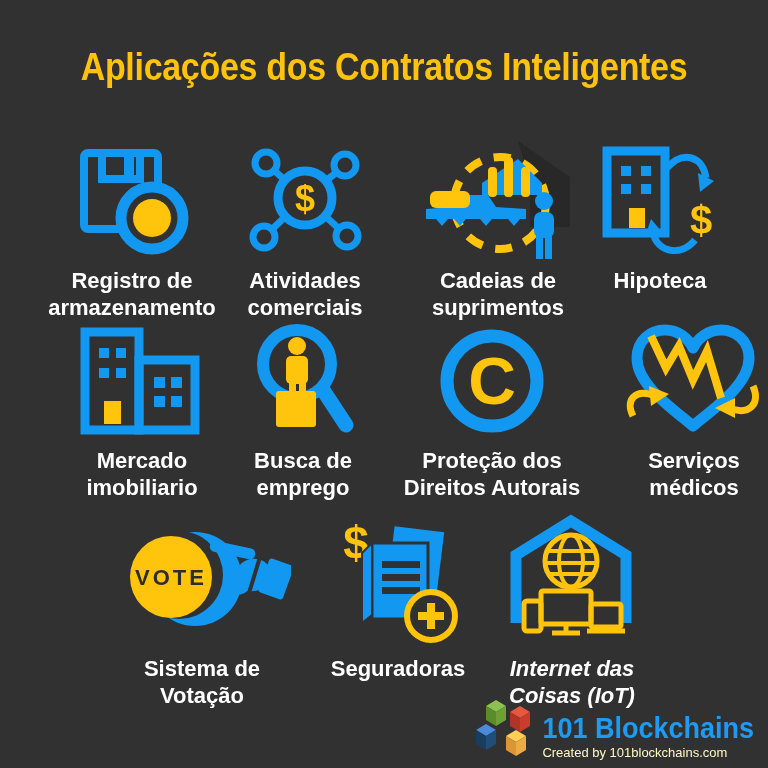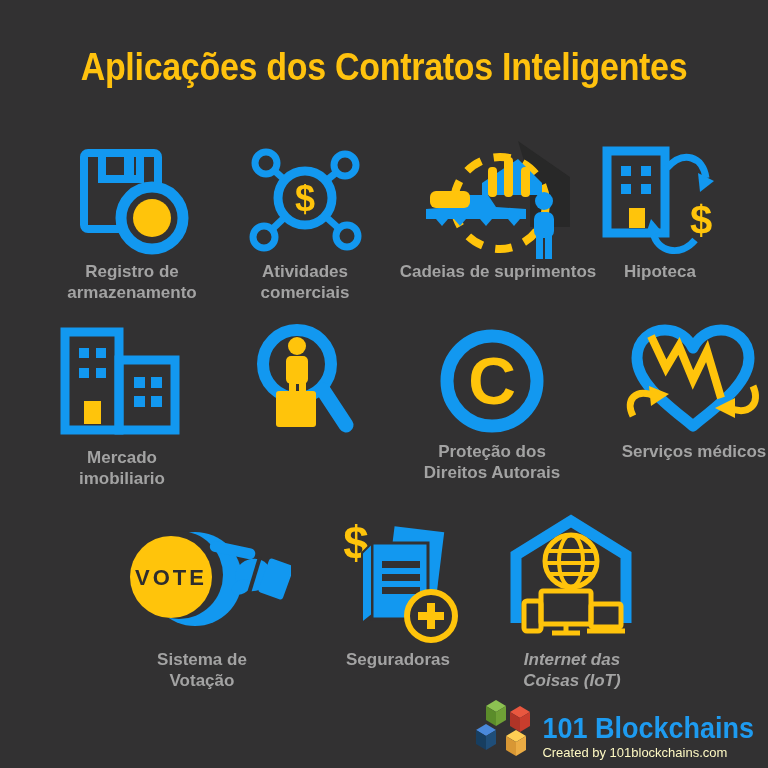--- a/index.html
+++ b/index.html
@@ -18,31 +18,31 @@
   .cell{
     position:absolute;display:flex;flex-direction:column;align-items:center;
   }
   .icon-box{
     display:flex;align-items:center;justify-content:center;
     width:100%;
   }
   .r12 .icon-box{height:118px;}
   .r3  .icon-box{height:136px;}
   .label{
-    margin-top:2px;
-    color:#a3a3a3;font-size:17px;font-weight:bold;line-height:1.22;
+    margin-top:8px;
+    color:#ffffff;font-size:22px;font-weight:bold;line-height:1.22;
     text-align:center;white-space:pre-line;
   }
   
   .r1c1{top:142px;left:38px;width:188px;}
   .r1c2{top:142px;left:222px;width:166px;}
   .r1c3{top:142px;left:392px;width:212px;}
   .r1c4{top:142px;left:582px;width:156px;}
   
-  .r2c1{top:322px;left:32px;width:180px;gap:6px;}
+  .r2c1{top:322px;left:52px;width:180px;}
   .r2c2{top:322px;left:218px;width:170px;}
   .r2c3{top:322px;left:396px;width:192px;}
   .r2c4{top:322px;left:602px;width:184px;}
   
   .r3c1{top:512px;left:110px;width:184px;}
   .r3c2{top:512px;left:316px;width:164px;}
   .r3c3{top:512px;left:480px;width:184px;font-style:italic;}
 
   .footer{
     position:absolute;right:14px;bottom:8px;
@@ -177,20 +177,22 @@
       <line x1="76" y1="69" x2="99" y2="104" stroke="#1298F0" stroke-width="15" stroke-linecap="round"></line>
       <g fill="#FFC40B">
         <circle cx="50" cy="25" r="9"></circle>
         <rect x="39" y="35" width="22" height="28" rx="5"></rect>
         <rect x="42" y="60" width="7" height="26"></rect>
         <rect x="52" y="60" width="7" height="26"></rect>
       </g>
       <rect x="29" y="70" width="40" height="36" rx="3" fill="#FFC40B"></rect>
     </svg>
   </div>
+  <div class="label">Busca de
+emprego</div>
 </div>
 
 <div class="cell r12 r2c3">
   <div class="icon-box">
     <svg width="116" height="116" viewBox="0 0 116 116">
       <circle cx="58" cy="58" r="45" stroke="#1298F0" stroke-width="13" fill="none"></circle>
       <text x="58" y="81" text-anchor="middle" font-size="66" font-weight="bold" fill="#FFC40B">C</text>
     </svg>
   </div>
   <div class="label">Proteção dos

